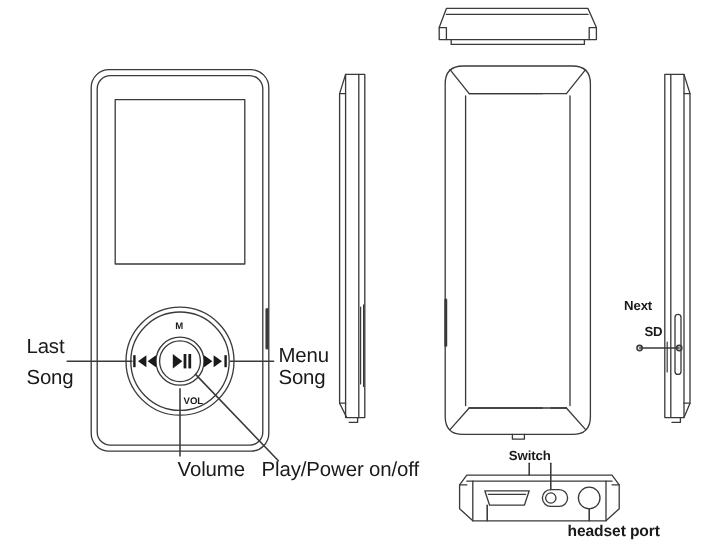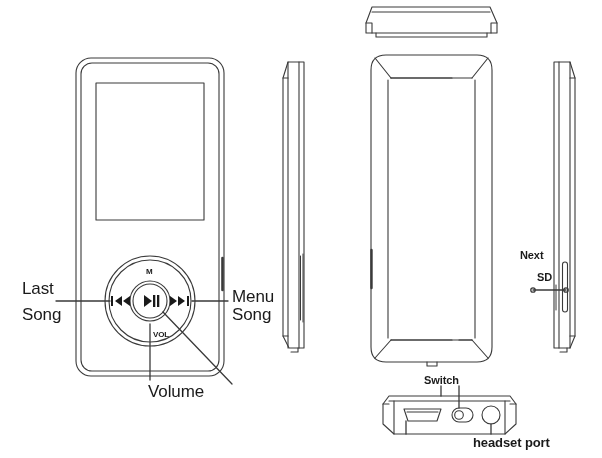--- a/index.html
+++ b/index.html
@@ -185,20 +185,21 @@
 
 
   <div class="lbl big" style="left:22px; top:280px;">Last</div>
   <div class="lbl big" style="left:22px; top:306px;">Song</div>
 
   <div class="lbl big" style="left:232px; top:288px;">Menu</div>
   <div class="lbl big" style="left:232px; top:306px;">Song</div>
 
   <div class="lbl big" style="left:112px; top:383px;margin-left:36px;">Volume</div>
 
+  <div class="lbl big" style="left:218px; top:383px;">Play/Power on/off</div>
 
   <div class="lbl small" style="left:520px; top:250px;">Next</div>
   <div class="lbl small" style="left:520px; top:272px;margin-left:17px;">SD</div>
 
   <div class="lbl small" style="left:424px; top:375px;">Switch</div>
 
   <div class="lbl mid" style="left:388px; top:460px;">USB</div>
 
   <div class="lbl mid" style="left:450px; top:436px;margin-left:23px;">headset port</div>
 

